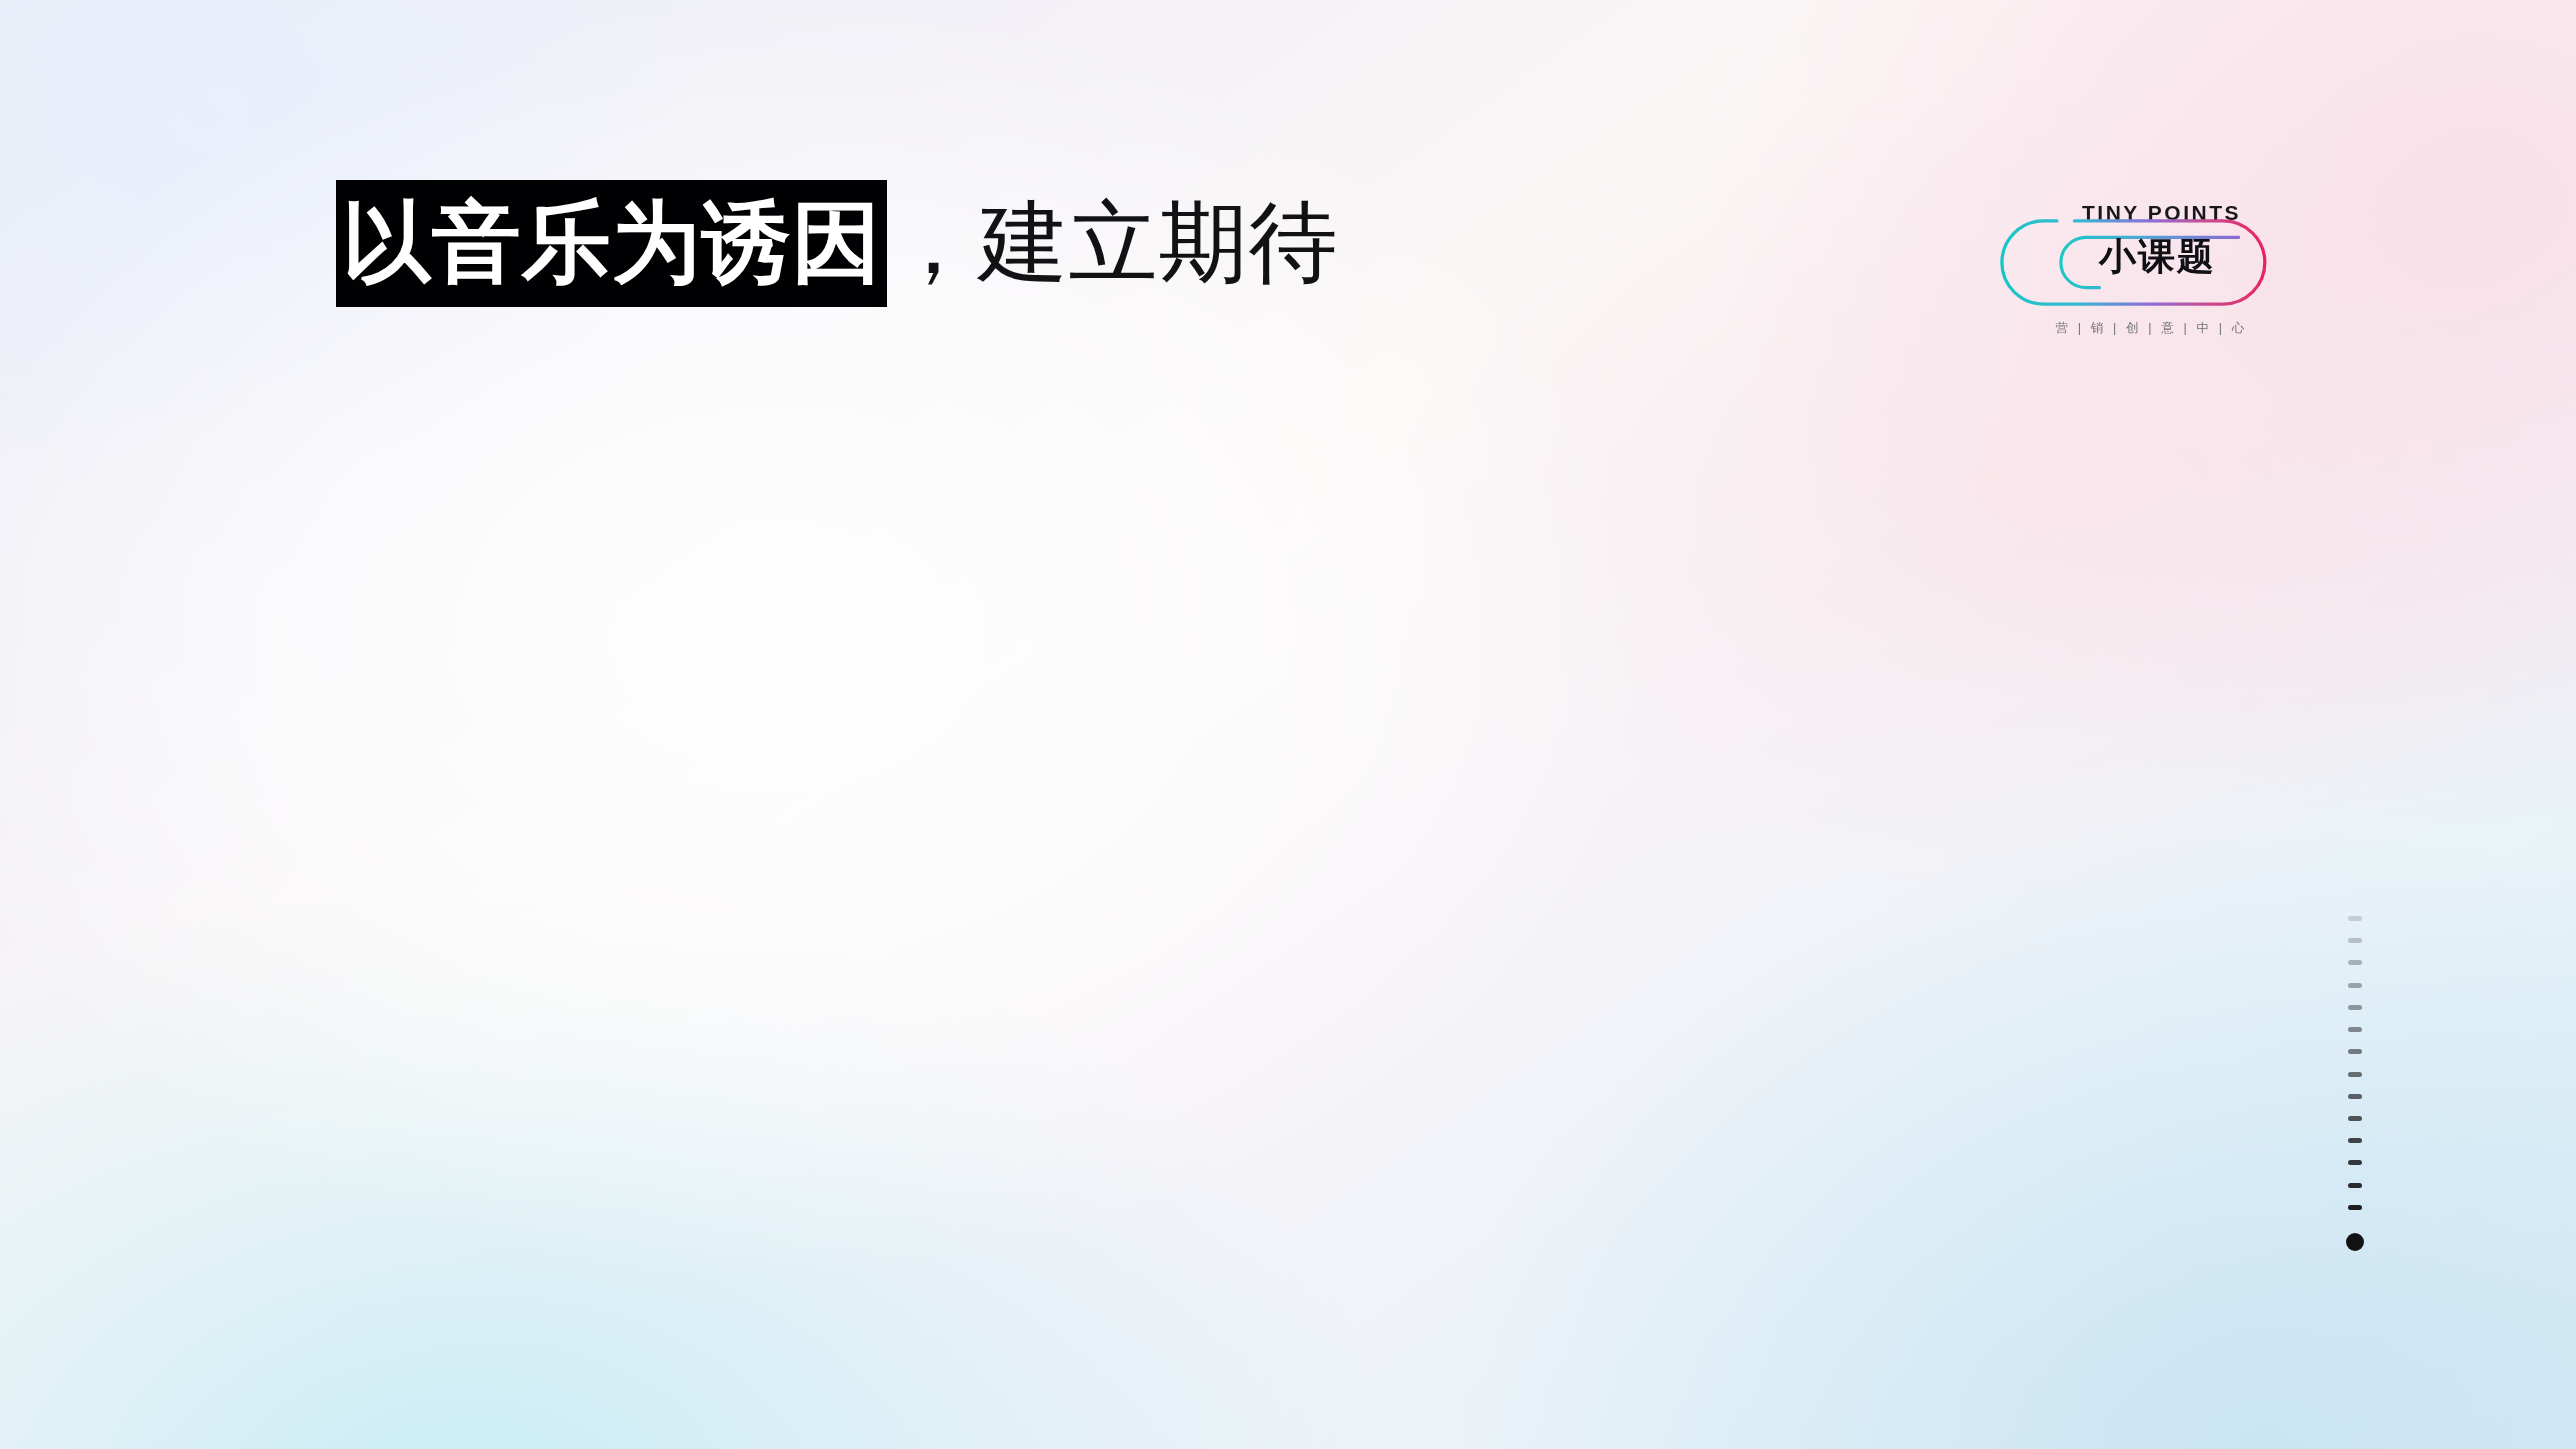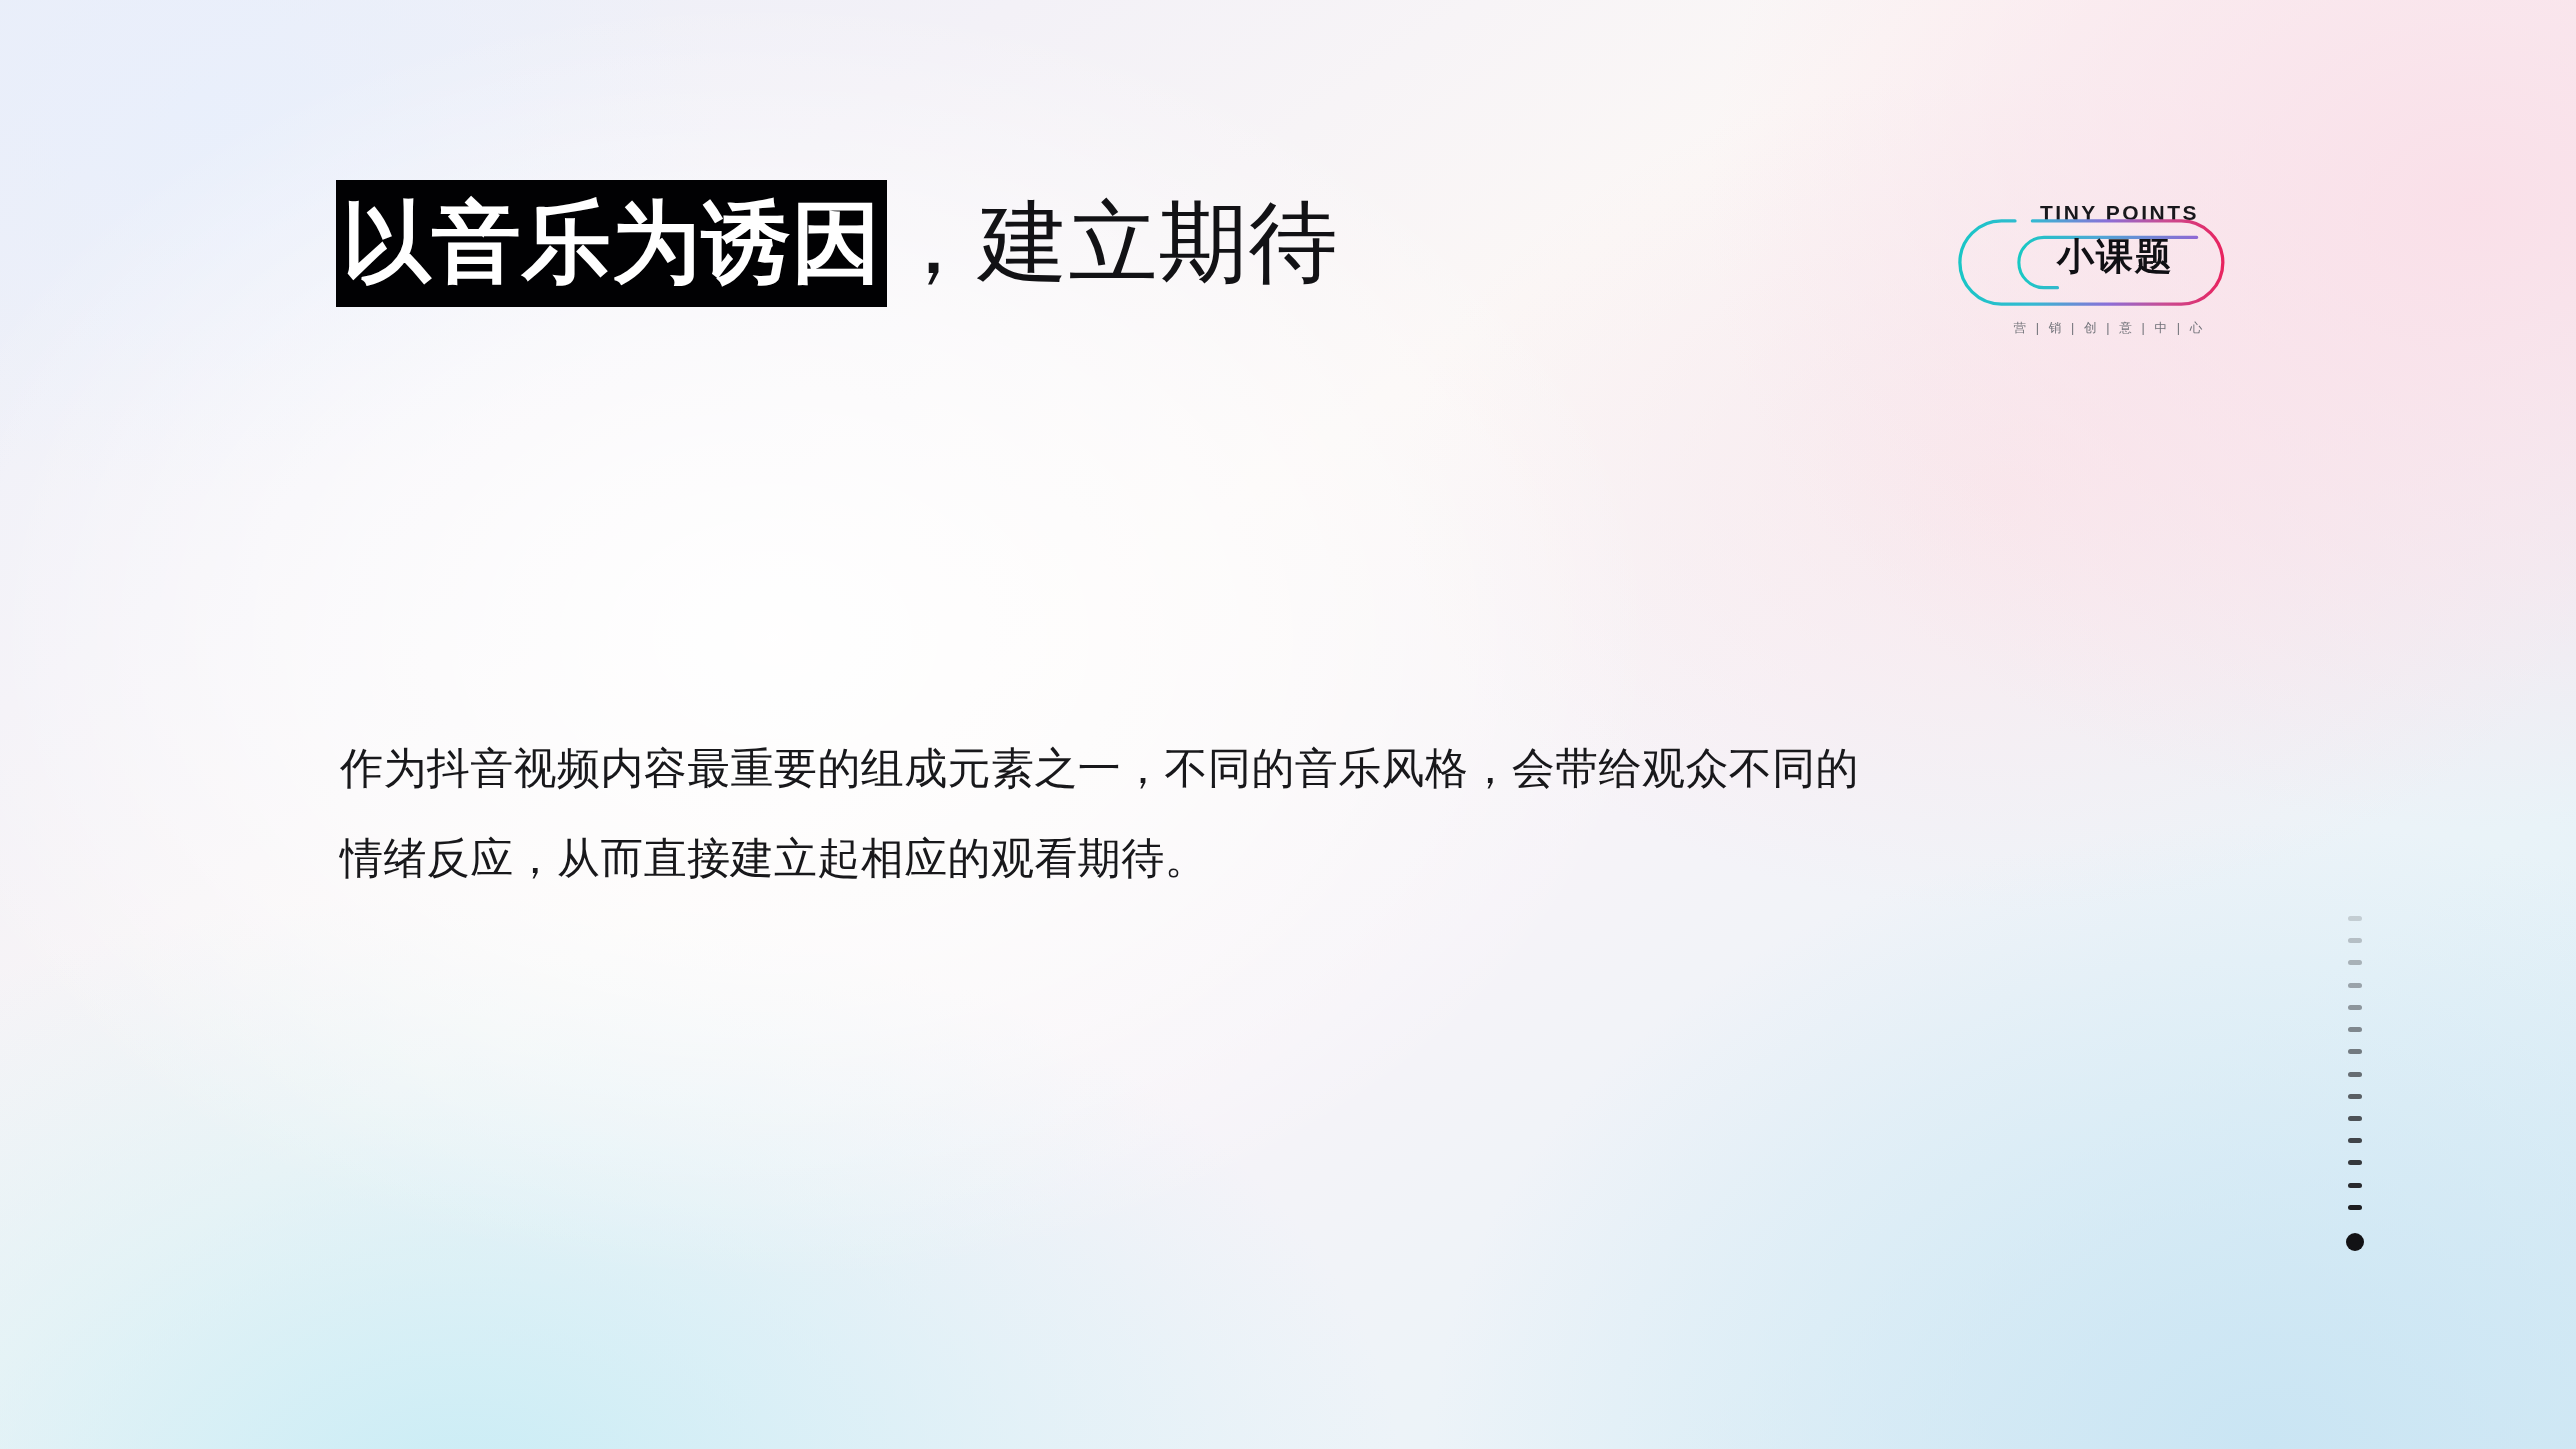--- a/index.html
+++ b/index.html
@@ -93,21 +93,21 @@
     letter-spacing: 0.4px;
     margin: 0;
   }
   .para + .para {
     margin-top: 78px;
   }
 
   
   .logo {
     position: absolute;
-    left: 1957px;
+    left: 1999px;
     top: 189px;
     width: 290px;
     height: 145px;
   }
   .logo-wordmark {
     position: absolute;
     left: 83px;
     top: 11.6px;
     font-size: 21px;
     font-weight: 700;
@@ -178,21 +178,20 @@
   <div class="bg-layer bg-pink"></div>
   <div class="bg-layer bg-cyan"></div>
   <div class="bg-layer bg-white"></div>
 
   <div class="title-row">
     <span class="title-hl">以音乐为诱因</span>
     <span class="title-rest">，建立期待</span>
   </div>
 
   <div class="body-copy">
-    <p class="para">作为抖音视频内容最重要的组成元素之一，不同的音乐风格，会带给观众不同的情绪反应，从而直接建立起相应的观看期待。</p>
   </div>
 
   <div class="logo">
 
     <div class="logo-wordmark">TINY POINTS</div>
 
     <svg class="logo-clip" viewBox="0 0 300 92">
       <defs>
         <linearGradient id="clipGradOuter" x1="0" y1="0" x2="1" y2="0">
           <stop offset="0%" stop-color="#19c6c6"></stop>

